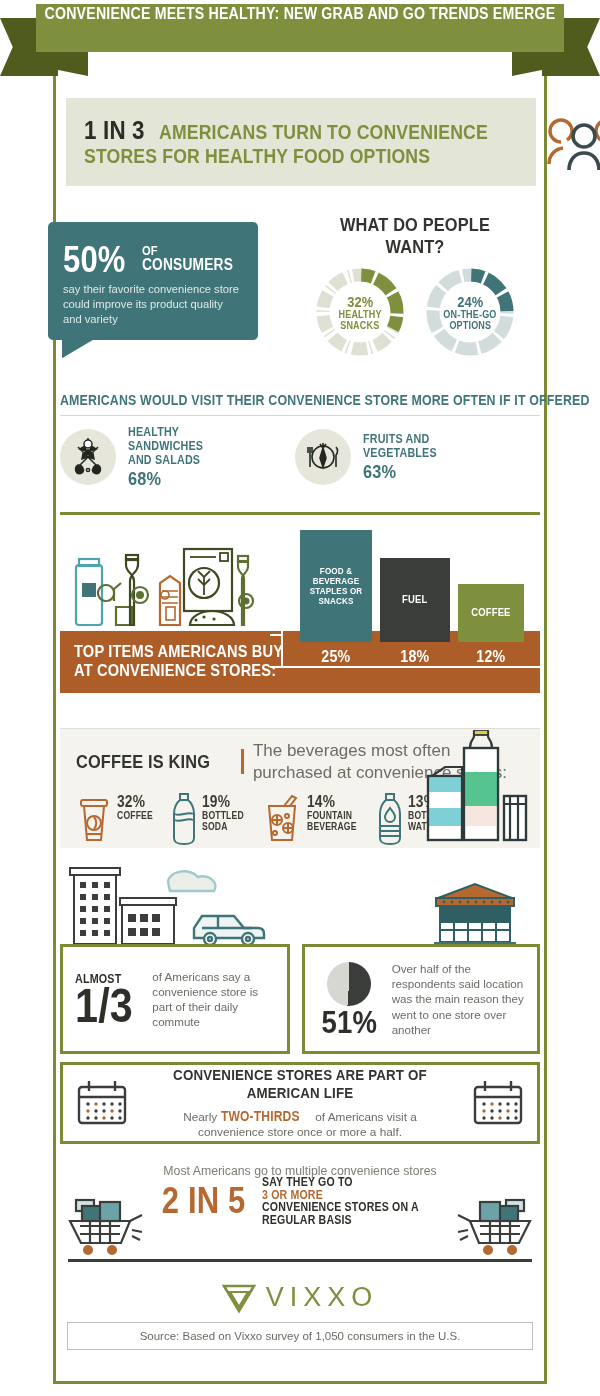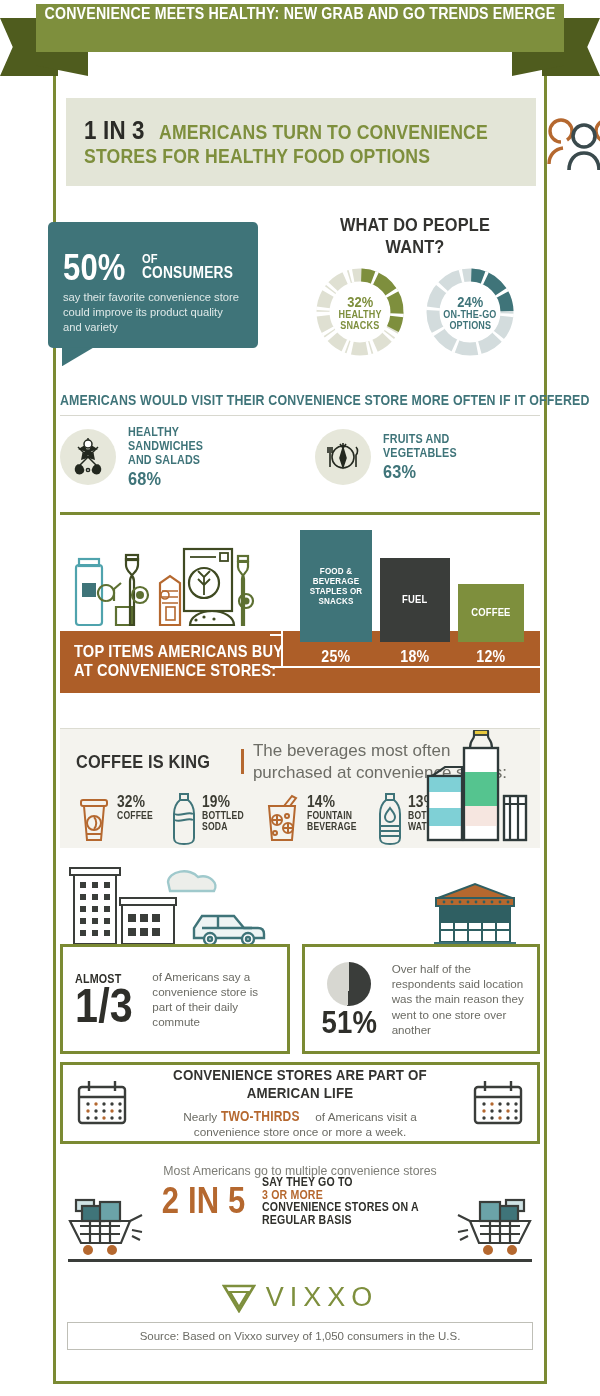--- a/index.html
+++ b/index.html
@@ -54,21 +54,21 @@
   .o13-text { flex:1; line-height:1.02; }
   .o13-l1 { white-space:nowrap; }
   .o13-big { font-size:26px; color:#2b2b27; }
   .o13-rest { font-size:20.5px; color:#7e8f3d; }
   .o13-l2 { font-size:20.5px; color:#7e8f3d; margin-top:3px; }
   .people-icon { width:86px; height:60px; flex:0 0 86px; }
 
   
   .fifty {
     position:absolute; left:48px; top:222px; width:210px;
-    background:#3f7479; border-radius:5px; padding:30px 15px 14px 15px;
+    background:#3f7479; border-radius:5px; padding:22px 15px 14px 15px;
   }
   .fifty:after{
     content:""; position:absolute; left:14px; bottom:-18px; width:32px; height:19px;
     background:#3f7479; clip-path:polygon(0 0,100% 0,0 100%);
   }
   .fifty-head { display:flex; align-items:flex-end; gap:6px; }
   .fifty-num { color:#fff; font-size:36px; line-height:.84; }
   .fifty-of  { color:#fff; font-size:13.5px; line-height:1.0; padding-bottom:2px; }
   .fifty-of .sm{ display:block; font-size:13px; }
   .fifty-of .lg{ display:block; font-size:16px; }
@@ -88,21 +88,21 @@
   }
   .donut-pct { font-size:15px; }
   .donut-txt { font-size:10.5px; }
   .d-green .donut-pct,.d-green .donut-txt{ color:#7e8f3d; }
   .d-teal  .donut-pct,.d-teal  .donut-txt{ color:#3f7479; }
 
   
   .visit { position:absolute; left:60px; top:392px; width:480px; }
   .visit-title { color:#3f7479; font-size:14.4px; white-space:nowrap; display:block; }
   .visit-rule { height:1px; background:#d8d8cf; margin-top:7px; }
-  .visit-rows { display:flex; gap:40px; margin-top:9px; }
+  .visit-rows { display:flex; gap:20px; margin-top:9px; }
   .visit-item { display:flex; align-items:center; gap:12px; width:215px; }
   .visit-circ { width:56px; height:56px; border-radius:50%; background:#e6e7da;
                 flex:0 0 56px; display:flex; align-items:center; justify-content:center; }
   .visit-txt { line-height:1.12; }
   .visit-name { color:#3f7479; font-size:12.5px; display:block; }
   .visit-pct  { color:#3f7479; font-size:19px; display:block; margin-top:1px;}
 
   .divider { position:absolute; left:60px; width:480px; height:3px; background:#7b8a33; }
 
   
@@ -593,21 +593,21 @@
           <circle cx="29" cy="39" r="1.7" fill="#b5682f"></circle>
             <circle cx="37" cy="39" r="1.7" fill="#3a3d3a"></circle>
           <circle cx="45" cy="39" r="1.7" fill="#3a3d3a"></circle>
         </g>
       </g>
     </svg>
     <div class="life-center">
       <span class="cond cond-c life-title">CONVENIENCE STORES ARE PART OF AMERICAN LIFE</span>
       <div class="life-sub">
         <span>Nearly </span><b class="cond">TWO-THIRDS</b><span> of Americans visit a</span>
-        <div>convenience store once or more a week.</div>
+        <div>convenience store once or more a half.</div>
       </div>
     </div>
     <svg class="cal" viewBox="0 0 54 48">
       <g stroke="#3a3d3a" stroke-width="2.4" fill="none">
         <rect x="4" y="8" width="46" height="36" rx="3"></rect>
         <path d="M14 2 v10 M40 2 v10 M4 18 h46"></path>
         <g stroke="none">
           <circle cx="13" cy="25" r="1.7" fill="#3a3d3a"></circle>
             <circle cx="21" cy="25" r="1.7" fill="#b5682f"></circle>
           <circle cx="29" cy="25" r="1.7" fill="#3a3d3a"></circle>

